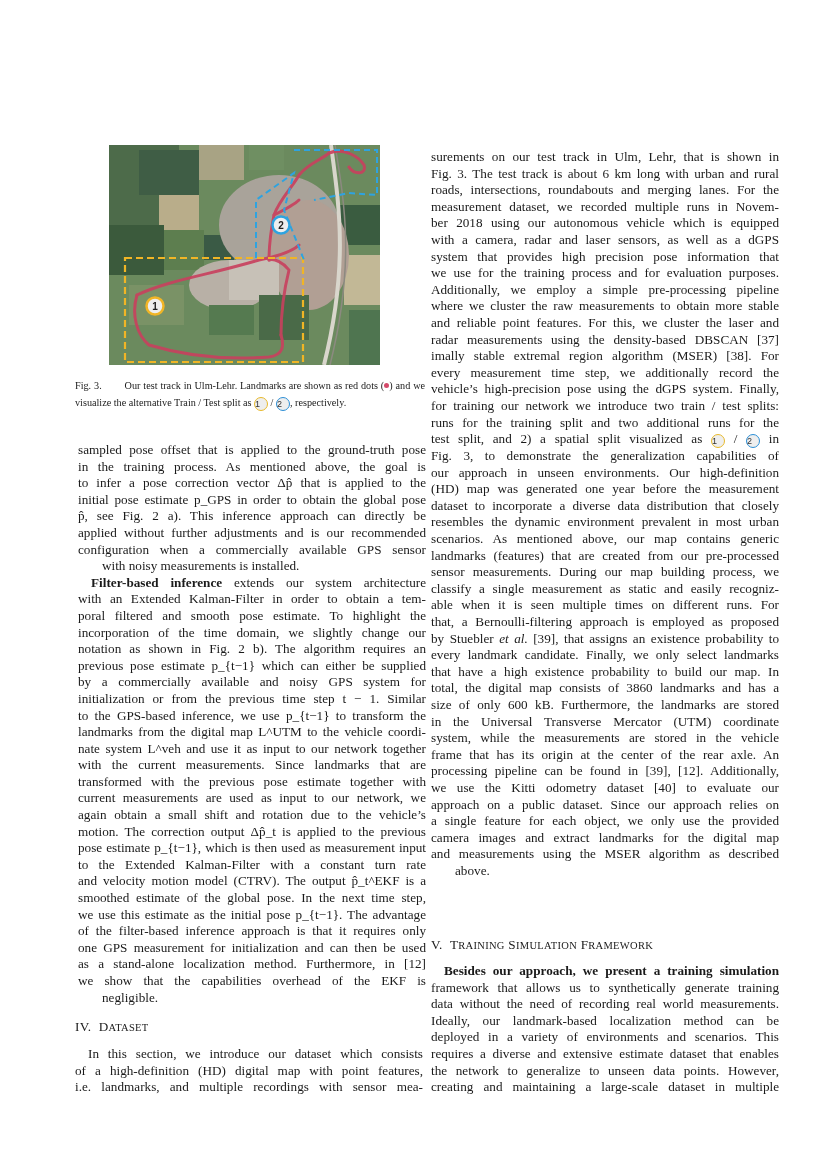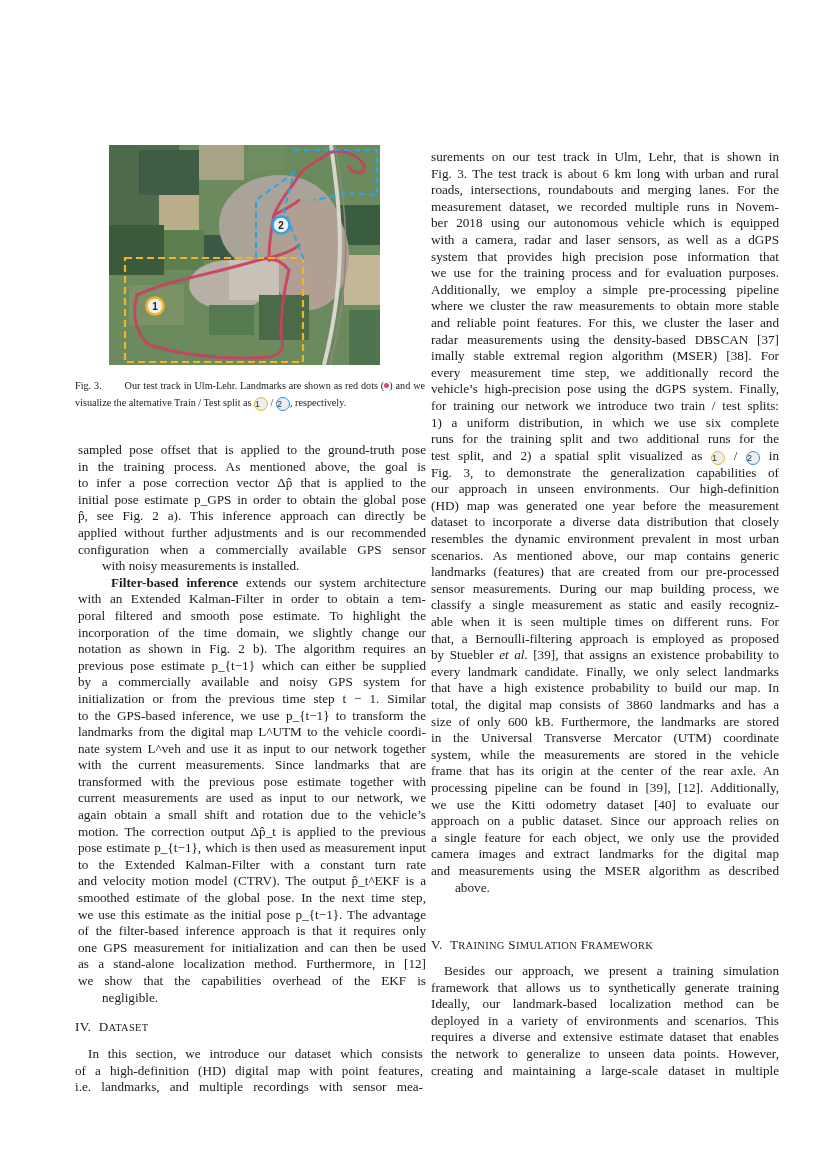--- a/index.html
+++ b/index.html
@@ -10,21 +10,21 @@
   .caption { position: absolute; left: 75px; top: 378px; width: 350px; font-size: 10.2px; line-height: 16.5px; text-align: justify; text-align-last: left; }
   .caption .lbl { margin-right: 20px; }
   .circ { display: inline-block; width: 12px; height: 12px; border-radius: 50%; font-size: 9px; line-height: 12px; text-align: center; vertical-align: -1px; font-family: "Liberation Sans", sans-serif; }
   .circ.one { border: 1.5px solid #e8b92a; background: #eee; color: #333; }
   .circ.two { border: 1.5px solid #2c8fd6; background: #eee; color: #333; }
   .dot { display: inline-block; width: 5px; height: 5px; border-radius: 50%; background: #d44a6a; vertical-align: 1px; }
   .text { position: absolute; font-size: 13.2px; line-height: 16.6px; text-align: justify; width: 348px; }
   .text p { margin: 0; }
   .text .line { display: block; text-align: justify; text-align-last: justify; }
   .text .line.last { text-align-last: left; margin-left: 24px; }
-  .bold { font-weight: bold; margin-left: 20px; }
+  .bold { font-weight: bold; }
   i { font-style: italic; }
   .heading { position: absolute; width: 348px; font-size: 13.2px; line-height: 16px; letter-spacing: 0.3px; }
   .heading .sc { font-size: 10.5px; }
 </style>
 </head>
 <body>
 
 <div class="fig">
   <svg width="271" height="220" viewBox="0 0 271 220">
     <rect x="0" y="0" width="271" height="220" fill="#6b8a5e"></rect>
@@ -150,21 +150,20 @@
     <span class="line">system that provides high precision pose information that</span>
     <span class="line">we use for the training process and for evaluation purposes.</span>
     <span class="line">Additionally, we employ a simple pre-processing pipeline</span>
     <span class="line">where we cluster the raw measurements to obtain more stable</span>
     <span class="line">and reliable point features. For this, we cluster the laser and</span>
     <span class="line">radar measurements using the density-based DBSCAN [37]</span>
     <span class="line">imally stable extremal region algorithm (MSER) [38]. For</span>
     <span class="line">every measurement time step, we additionally record the</span>
     <span class="line">vehicle’s high-precision pose using the dGPS system. Finally,</span>
     <span class="line">for training our network we introduce two train / test splits:</span>
-    <span class="line">1) a uniform distribution, in which we use six complete</span>
     <span class="line">runs for the training split and two additional runs for the</span>
     <span class="line"><span>test split, and 2) a spatial split visualized as</span> <span class="circ one">1</span> <span>/</span> <span class="circ two">2</span> <span>in</span></span>
     <span class="line">Fig. 3, to demonstrate the generalization capabilities of</span>
     <span class="line">our approach in unseen environments. Our high-definition</span>
     <span class="line">(HD) map was generated one year before the measurement</span>
     <span class="line">dataset to incorporate a diverse data distribution that closely</span>
     <span class="line">resembles the dynamic environment prevalent in most urban</span>
     <span class="line">scenarios. As mentioned above, our map contains generic</span>
     <span class="line">landmarks (features) that are created from our pre-processed</span>
     <span class="line">sensor measurements. During our map building process, we</span>
@@ -188,21 +187,22 @@
     <span class="line last">above.</span>
   </p>
 </div>
 
 <div class="heading" style="left:431px; top:937px;">
   <span>V.</span>&nbsp;&nbsp;<span>T</span><span class="sc">RAINING</span>&nbsp;<span>S</span><span class="sc">IMULATION</span>&nbsp;<span>F</span><span class="sc">RAMEWORK</span>
 </div>
 
 <div class="text" style="left:431px; top:963px;">
   <p>
-    <span class="line" style="padding-left:13px;">Besides our approach, we present a training simulation</span>
+    <span class="line" style="padding-left:13px;font-weight:bold;">Besides our approach, we present a training simulation</span>
     <span class="line">framework that allows us to synthetically generate training</span>
+    <span class="line">data without the need of recording real world measurements.</span>
     <span class="line">Ideally, our landmark-based localization method can be</span>
     <span class="line">deployed in a variety of environments and scenarios. This</span>
     <span class="line">requires a diverse and extensive estimate dataset that enables</span>
     <span class="line">the network to generalize to unseen data points. However,</span>
     <span class="line">creating and maintaining a large-scale dataset in multiple</span>
   </p>
 </div>
 
 </body></html>

